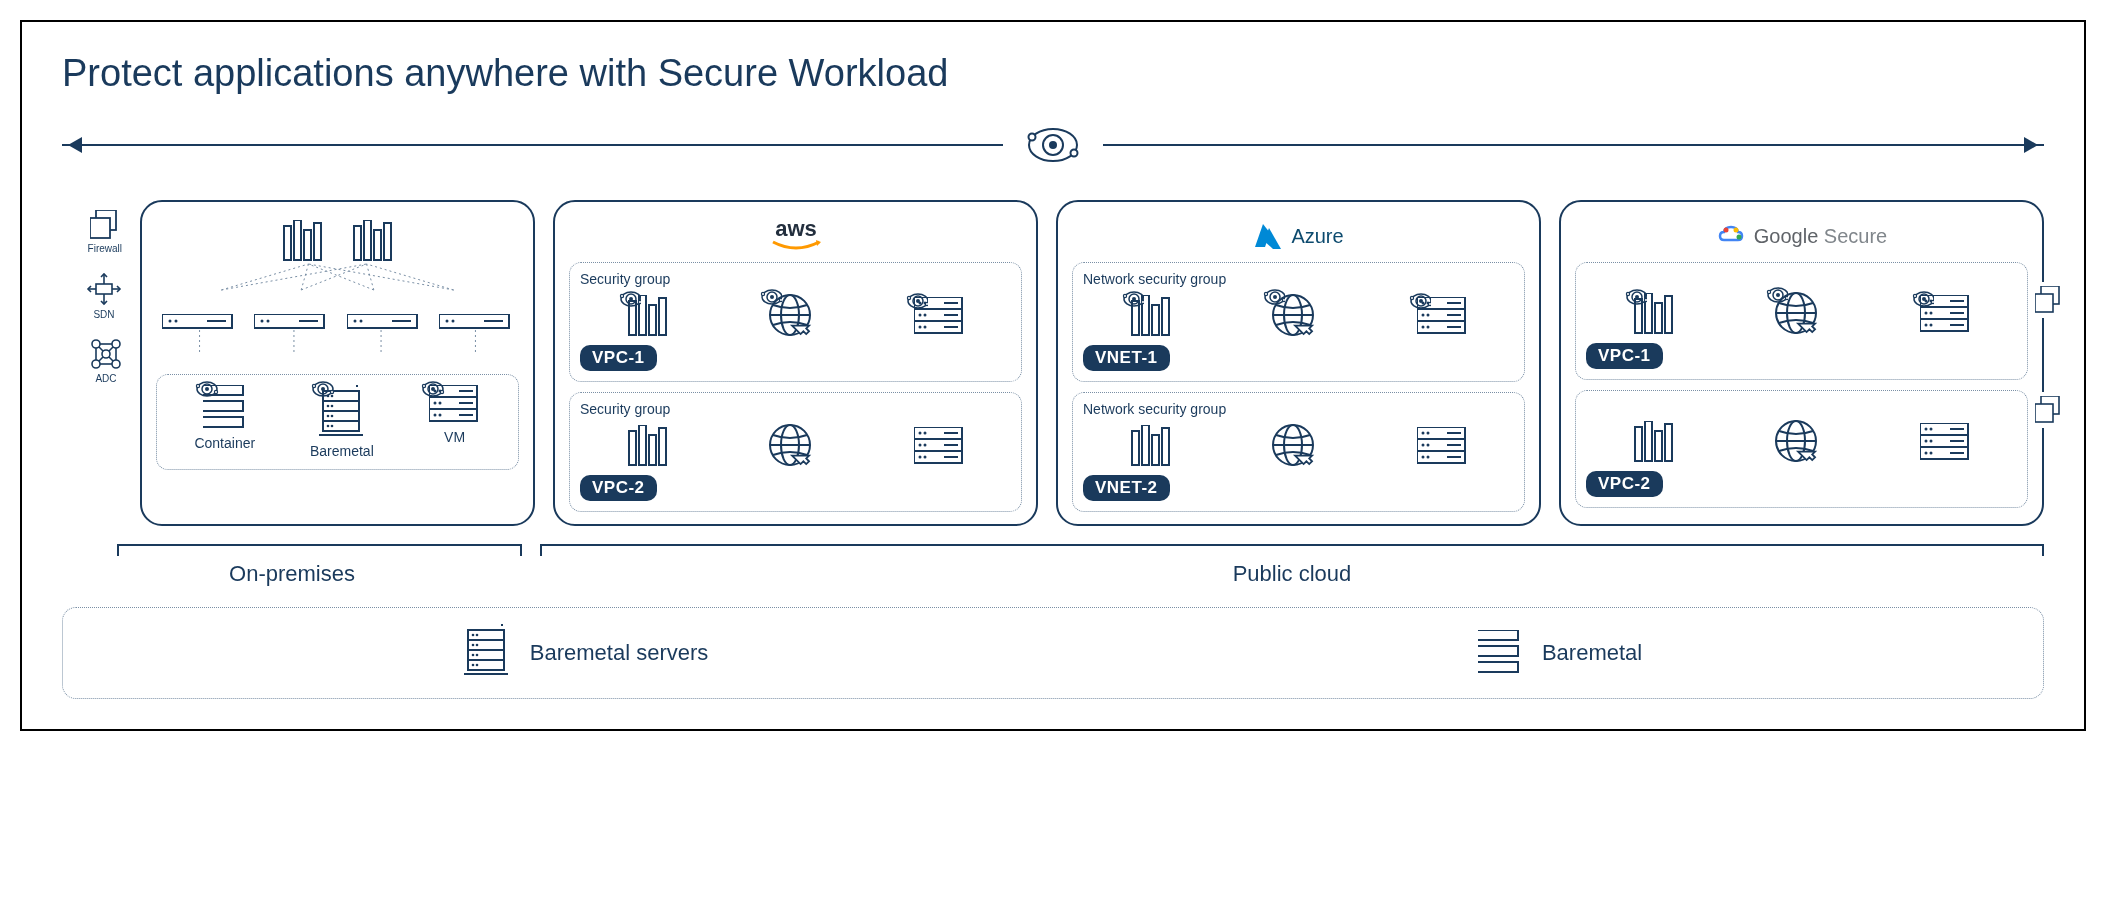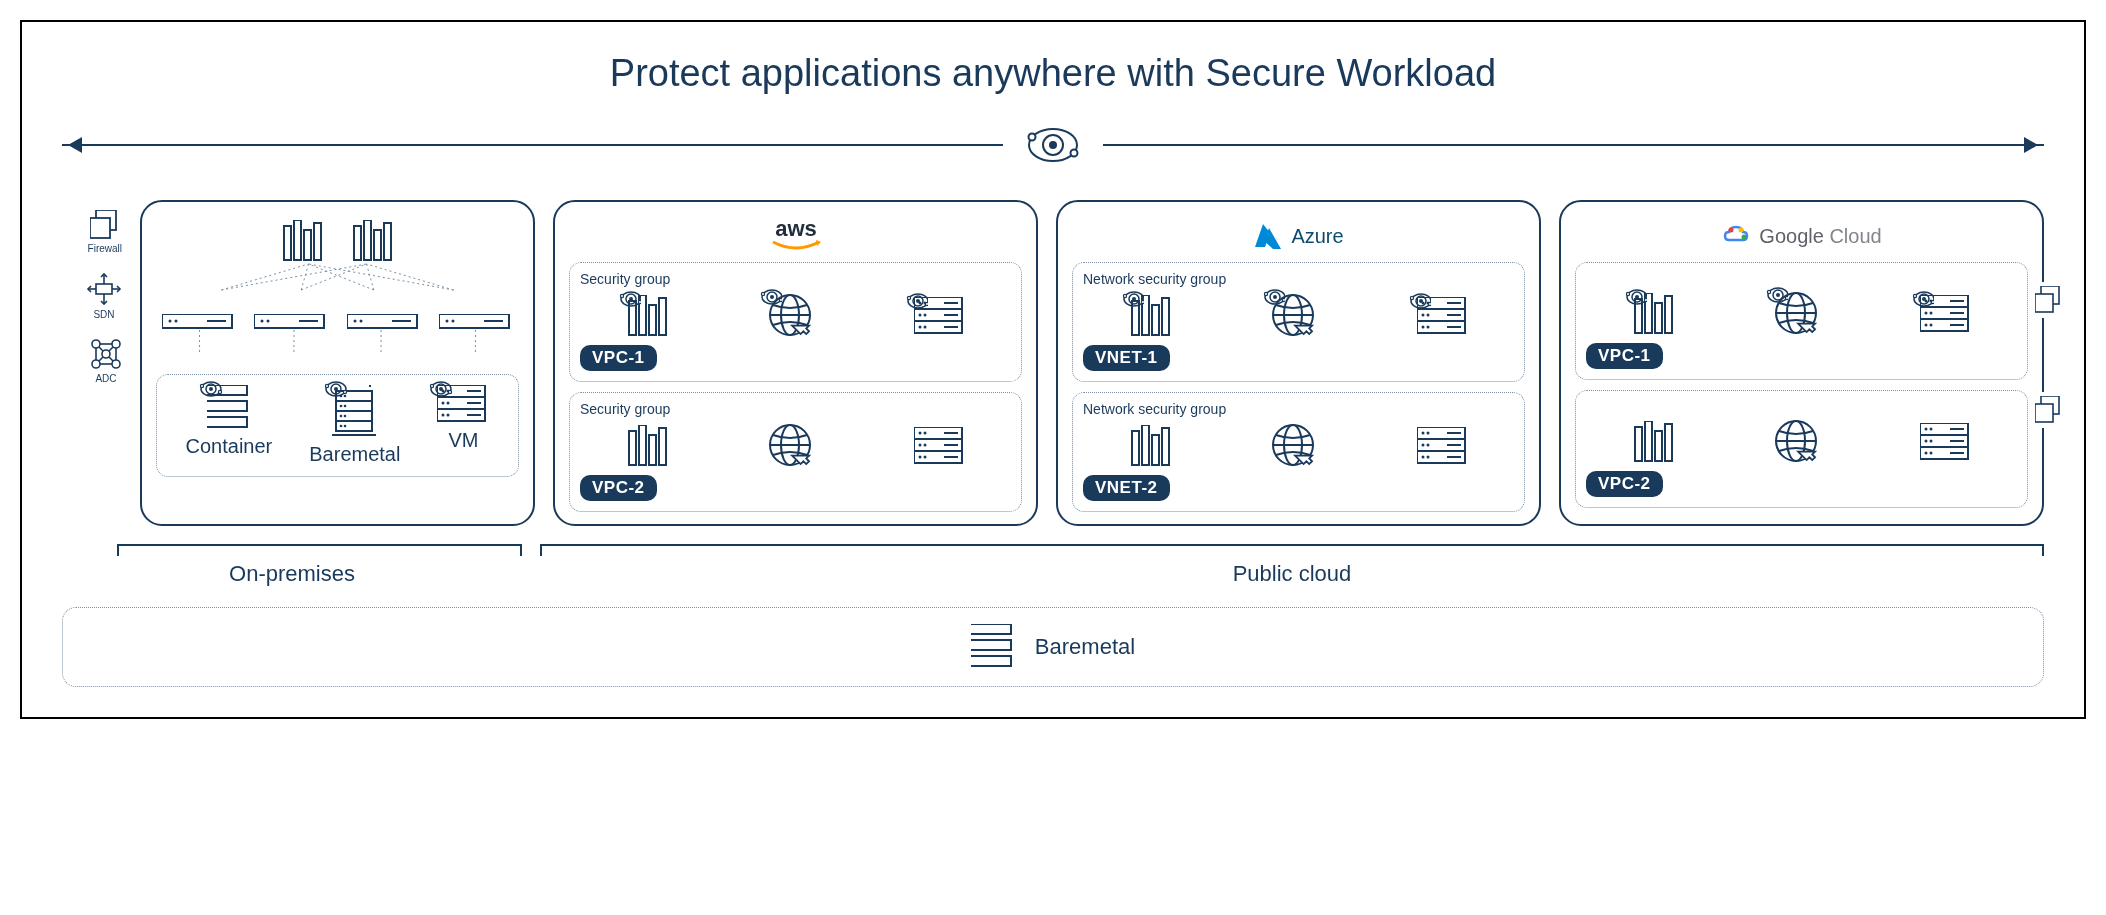--- a/index.html
+++ b/index.html
@@ -12,21 +12,21 @@
     --aws-orange:#ff9900;
     --g-blue:#4285f4;
     --g-red:#ea4335;
     --g-yellow:#fbbc05;
     --g-green:#34a853;
     --text:#1a3a5c;
   }
   *{box-sizing:border-box;}
   body{margin:0;padding:20px;font-family:"Segoe UI",Arial,sans-serif;background:#fff;color:var(--text);}
   .frame{border:2px solid #000;padding:20px 40px 30px;position:relative;}
-  .title{font-size:38px;font-weight:400;text-align:center;color:var(--navy);margin:10px 0 20px;}
+  .title{font-size:38px;font-weight:400;text-align:left;color:var(--navy);margin:10px 0 20px;}
   .arrow-row{display:flex;align-items:center;justify-content:center;gap:20px;margin-bottom:25px;position:relative;}
   .arrow{flex:1;height:2px;background:var(--navy);position:relative;}
   .arrow.left::before{content:"";position:absolute;left:-2px;top:-7px;border:8px solid transparent;border-right:14px solid var(--navy);}
   .arrow.right::after{content:"";position:absolute;right:-2px;top:-7px;border:8px solid transparent;border-left:14px solid var(--navy);}
   .orbit-icon{width:60px;height:60px;display:flex;align-items:center;justify-content:center;flex-shrink:0;}
   .cols{display:flex;gap:18px;align-items:stretch;}
   .sidecol{width:60px;display:flex;flex-direction:column;gap:18px;align-items:flex-end;padding-top:10px;}
   .side-item{display:flex;flex-direction:column;align-items:center;gap:3px;font-size:10px;color:var(--navy);}
   .panel{border:2px solid var(--navy);border-radius:22px;padding:12px 14px;display:flex;flex-direction:column;position:relative;}
   .onprem{flex:0 0 395px;}
@@ -47,21 +47,21 @@
   .seclabel.onp .r{position:absolute;top:0;right:0;height:12px;width:2px;background:var(--navy);}
   .seclabel.pub{flex:1;}
   .seclabel.pub::after{left:0;}
   .seclabel.pub .r{position:absolute;top:0;right:0;height:12px;width:2px;background:var(--navy);}
   .legend{border:1.5px dotted var(--dotted);border-radius:14px;margin-top:20px;padding:16px;display:flex;justify-content:space-around;align-items:center;}
   .legend-item{display:flex;align-items:center;gap:18px;font-size:22px;color:var(--navy);}
   svg{display:block;}
   .op-top{display:flex;justify-content:center;gap:28px;margin-top:6px;}
   .op-mid{display:flex;justify-content:space-between;margin-top:22px;padding:0 6px;}
   .op-bottom{border:1.5px dotted var(--dotted);border-radius:12px;margin-top:20px;padding:10px;display:flex;justify-content:space-around;}
-  .op-bitem{display:flex;flex-direction:column;align-items:center;gap:4px;font-size:20px;color:var(--navy);position:relative;}
+  .op-bitem{display:flex;flex-direction:column;align-items:center;gap:4px;font-size:14px;color:var(--navy);position:relative;}
   .mini-orbit{position:absolute;top:-8px;left:-8px;}
   .connect-cutout{position:absolute;right:-21px;background:#fff;padding:4px 0;}
   .connect-cutout.c1{top:80px;}
   .connect-cutout.c2{top:190px;}
 </style>
 </head>
 <body>
 
 <svg width="0" height="0" style="position:absolute">
   <defs>
@@ -408,21 +408,21 @@
     </div>
 
     <div class="panel cloud-panel" style="position:relative;">
       <div class="cloud-head">
         <svg width="30" height="28" viewBox="0 0 30 28">
           <path d="M8 18 Q4 18 4 14 Q4 10 8 10 Q9 5 15 5 Q21 5 22 10 Q26 10 26 14 Q26 18 22 18 Z" fill="none" stroke="#4285f4" stroke-width="2.5"></path>
           <circle cx="10" cy="8" r="2.5" fill="#ea4335"></circle>
           <circle cx="20" cy="8" r="2.5" fill="#fbbc05"></circle>
           <circle cx="23" cy="15" r="2.5" fill="#34a853"></circle>
         </svg>
-        <span class="logo-text" style="color:#5f6368;"><span style="color:#5f6368;font-weight:500;">Google</span> <span style="color:#80868b;">Cloud</span></span>
+        <span class="logo-text" style="color:#5f6368;"><span style="color:#5f6368;font-weight:500;">Google</span> <span style="color:#80868b;">Secure</span></span>
       </div>
       <div class="sg-group">
         <div style="height:20px;"></div>
         <div class="icon-row">
           <div style="position:relative;">
               <svg width="42" height="42">
                 <use href="#i-bars"></use>
               </svg>
               <svg class="mini-orbit" width="22" height="22">
                 <use href="#i-orbit-sm"></use>
@@ -480,20 +480,26 @@
       <span>On-premises</span><span class="r"></span>
     </div>
     <div style="width:18px;"></div>
     <div class="seclabel pub">
       <span>Public cloud</span><span class="r"></span>
     </div>
   </div>
 
   <div class="legend">
     <div class="legend-item">
+      <svg width="48" height="58">
+          <use href="#i-baremetal"></use>
+        </svg>
+      <span>Baremetal servers</span>
+    </div>
+    <div class="legend-item">
       <svg width="46" height="46">
           <use href="#i-container"></use>
         </svg>
       <span>Baremetal</span>
     </div>
   </div>
 
 </div>
 
 </body></html>

